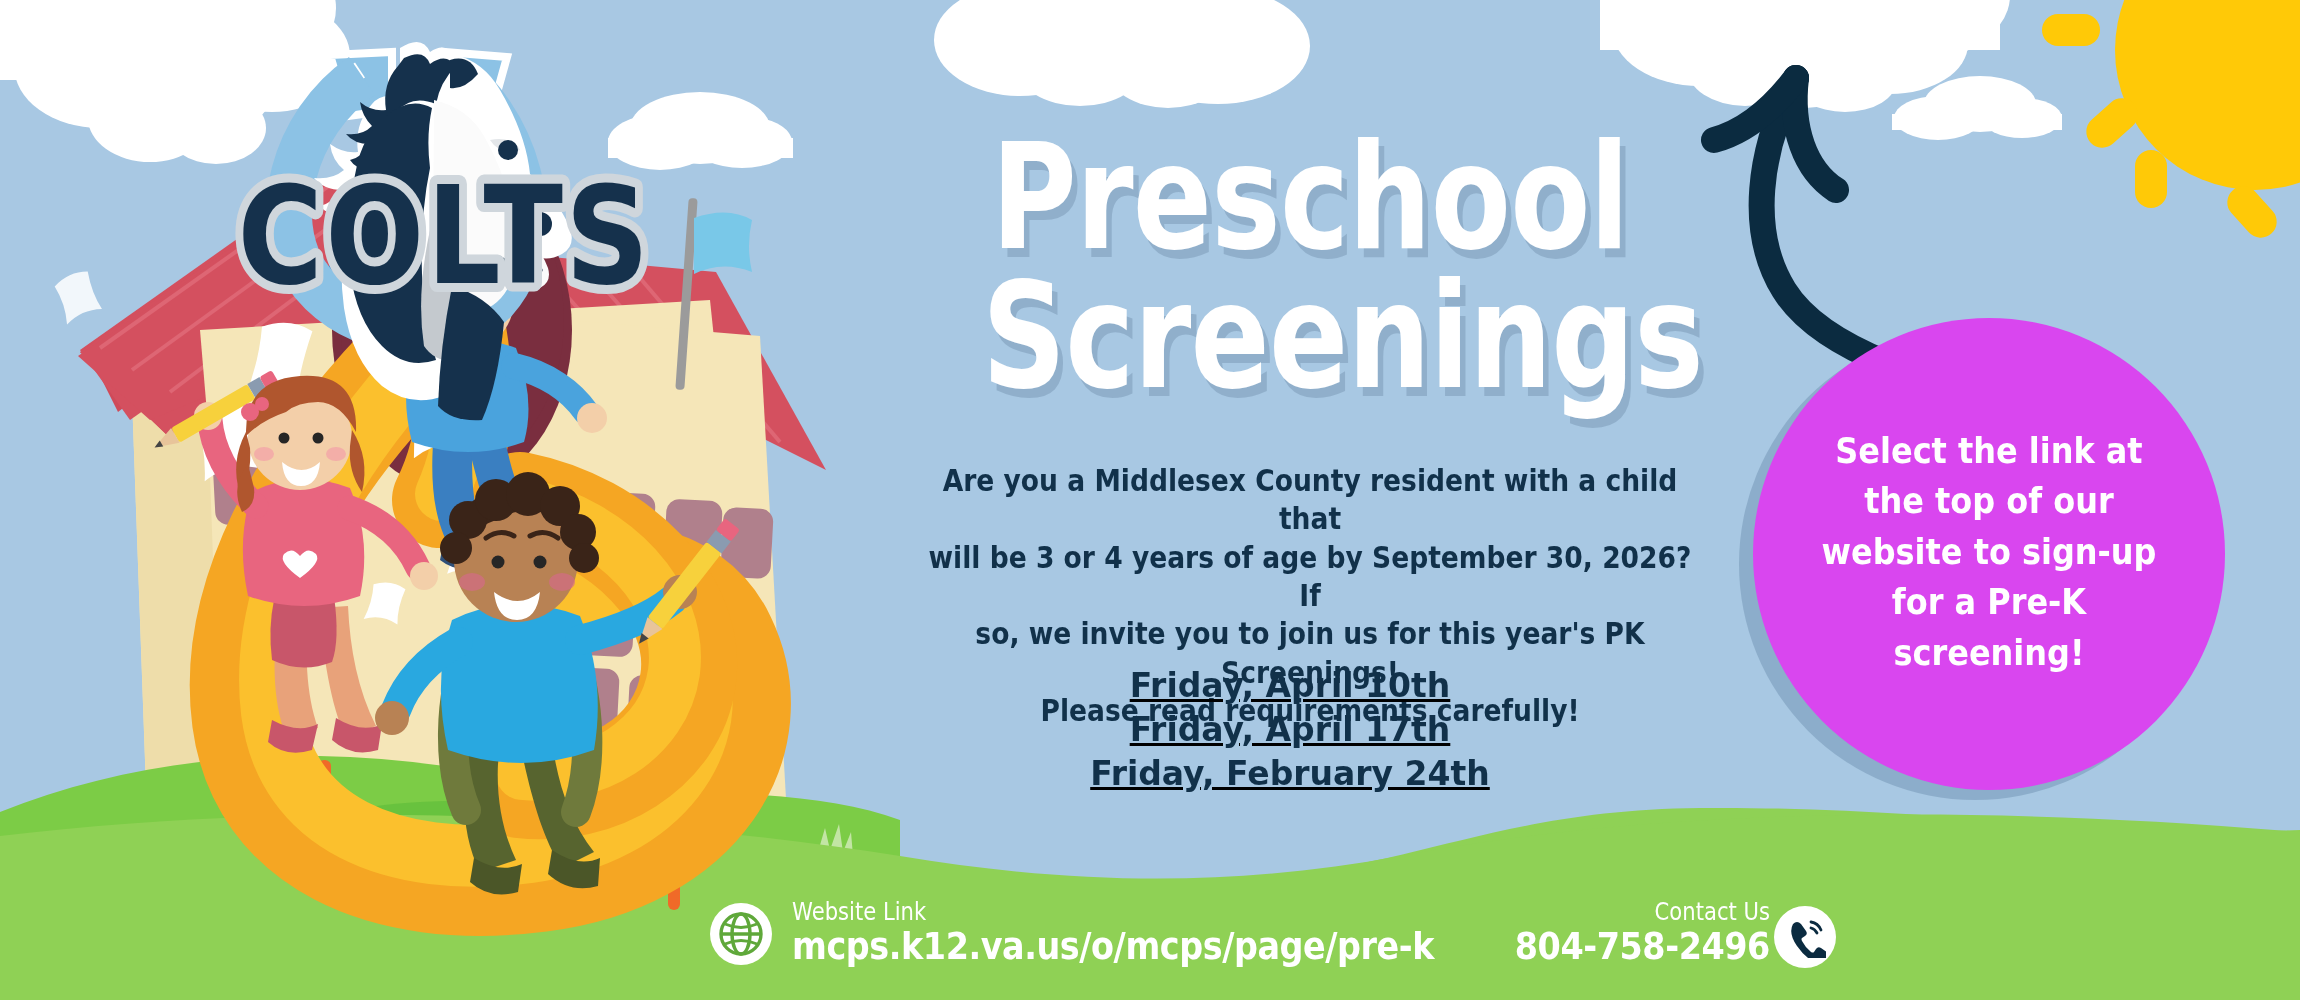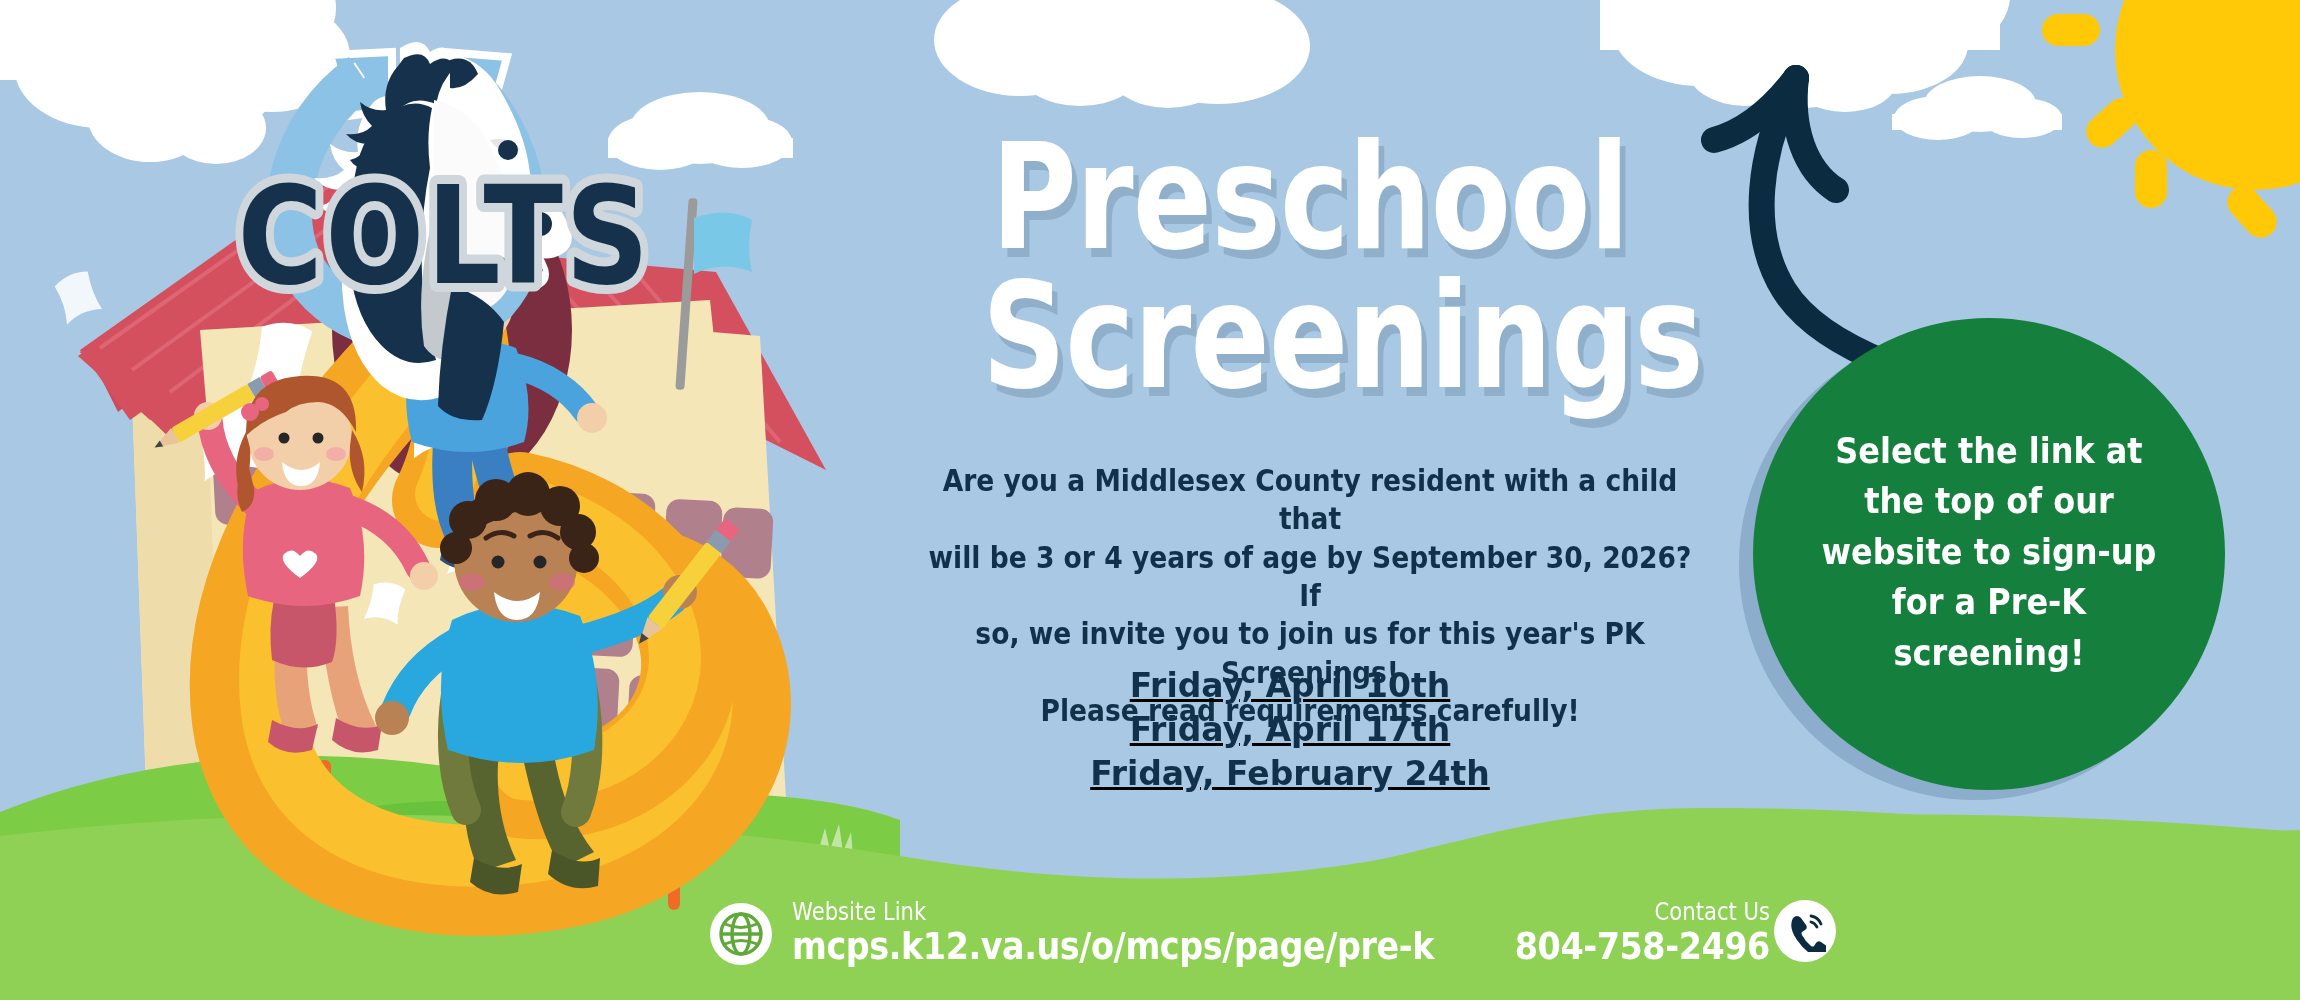--- a/index.html
+++ b/index.html
@@ -76,21 +76,21 @@
     letter-spacing:0px;
     white-space:nowrap;
   }
 
   
   .callout {
     position:absolute;
     left:1753px; top:318px;
     width:472px; height:472px;
     border-radius:50%;
-    background:#15803d;
+    background:#d946ef;
     box-shadow:-14px 10px 0 rgba(70,105,140,0.28);
     z-index:35;
     display:flex; align-items:center; justify-content:center;
   }
   .callout-text {
     width:400px;
     text-align:center;
     font-family:"DejaVu Sans", sans-serif;
     font-weight:700;
     font-size:35.5px;
@@ -105,21 +105,21 @@
   .footer-web {
     position:absolute;
     left:710px; top:900px;
     z-index:55;
     display:flex; align-items:center; gap:20px;
   }
   .footer-phone {
     position:absolute;
     left:1480px; top:900px;
     z-index:55;
-    display:flex; align-items:flex-start; gap:4px;
+    display:flex; align-items:flex-end; gap:4px;
   }
   .circle-icon {
     width:62px; height:62px;
     border-radius:50%;
     background:#ffffff;
     display:flex; align-items:center; justify-content:center;
     flex:0 0 auto;
   }
   .footer-stack { display:flex; flex-direction:column; }
   .footer-label {

